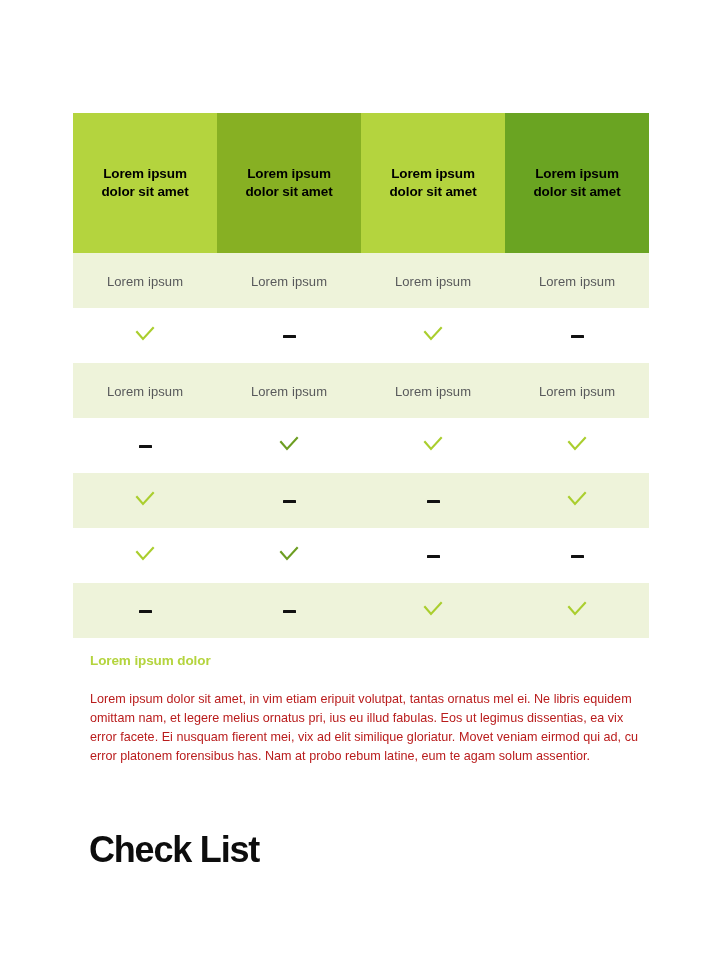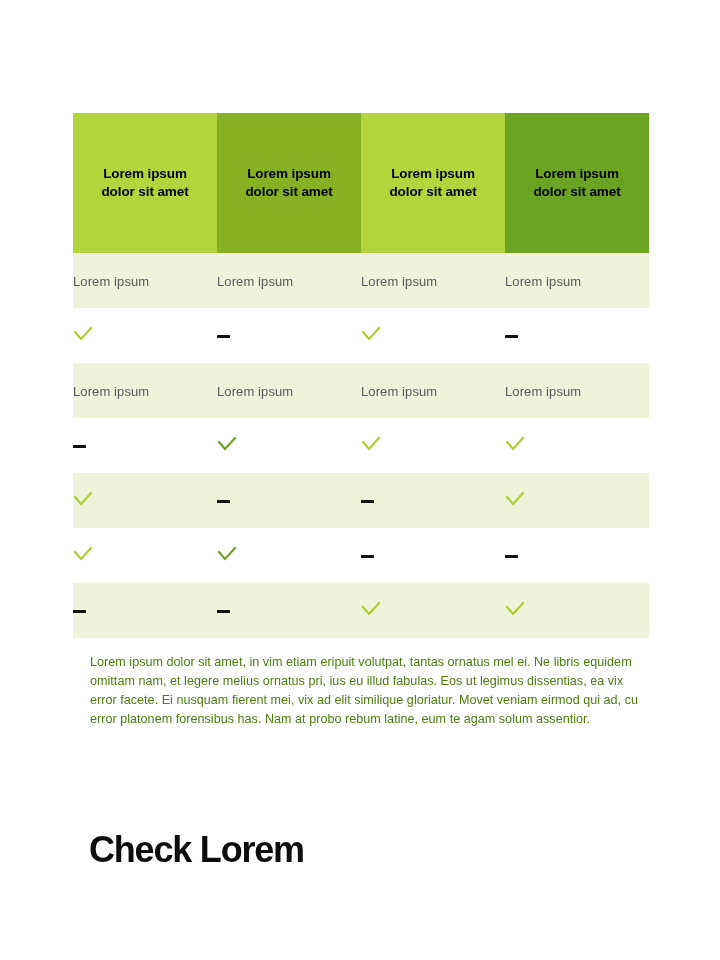--- a/index.html
+++ b/index.html
@@ -55,22 +55,23 @@
   .hdr-3 { background: #6aa422; }
 
   .head-row th .hdr-text {
     display: block;
     max-width: 105px;
     margin: 0 auto;
     text-align: center;
   }
 
   .body-row td {
-    height: 55px;
-    padding: 0;
+    height: 31px;
+    padding: 12px;
+    text-align: center;
     vertical-align: middle;
   }
 
   .row-tint td { background: #eef3da; }
   .row-plain td { background: #ffffff; }
 
   .cell-text {
     font-size: 13px;
     color: #58595b;
     letter-spacing: 0.1px;
@@ -100,21 +101,21 @@
   }
   .text-heading {
     font-size: 13.5px;
     font-weight: bold;
     color: #b4d43e;
     letter-spacing: -0.1px;
     margin: 0 0 22px 0;
   }
   .text-body {
     font-size: 12.6px;
-    color: #4d7c0f;
+    color: #b91c1c;
     line-height: 1.52;
     margin: 0;
     width: 552px;
     letter-spacing: 0.02px;
   }
 
   
   .slide-title {
     position: absolute;
     left: 89px;
@@ -219,18 +220,19 @@
                 </svg></span></td>
             <td><span class="mark"><svg class="check-svg" width="20" height="16" viewBox="0 0 20 16" aria-hidden="true">
                   <path d="M2 6 L8 13 L18 2" fill="none" stroke="#aace2e" stroke-width="2.1" stroke-linecap="square" stroke-linejoin="miter"></path>
                 </svg></span></td>
           </tr>
         </tbody>
     </table>
   </div>
 
   <div class="text-block">
+    <p class="text-heading">Lorem ipsum dolor</p>
     <p class="text-body">Lorem ipsum dolor sit amet, in vim etiam eripuit volutpat, tantas ornatus mel ei. Ne libris equidem omittam nam, et legere melius ornatus pri, ius eu illud fabulas. Eos ut legimus dissentias, ea vix error facete. Ei nusquam fierent mei, vix ad elit similique gloriatur. Movet veniam eirmod qui ad, cu error platonem forensibus has. Nam at probo rebum latine, eum te agam solum assentior.</p>
   </div>
 
-  <h1 class="slide-title">Check Lorem</h1>
+  <h1 class="slide-title">Check List</h1>
 
 </div>
 
 </body></html>

